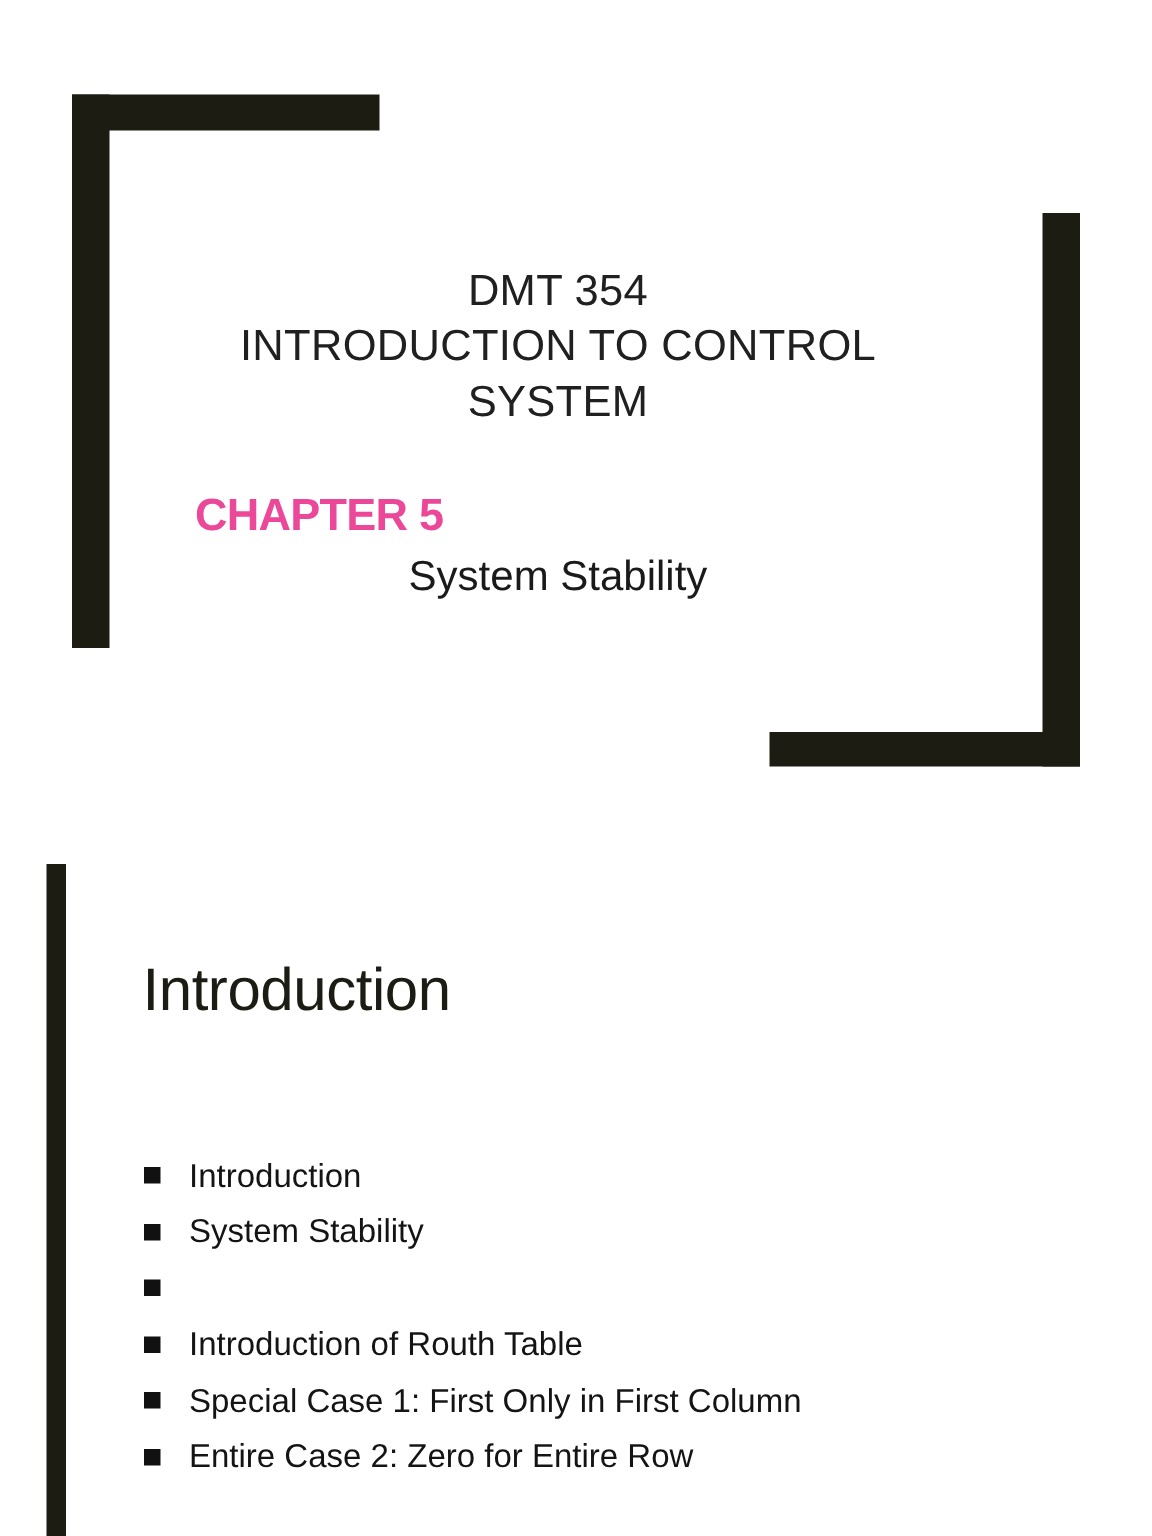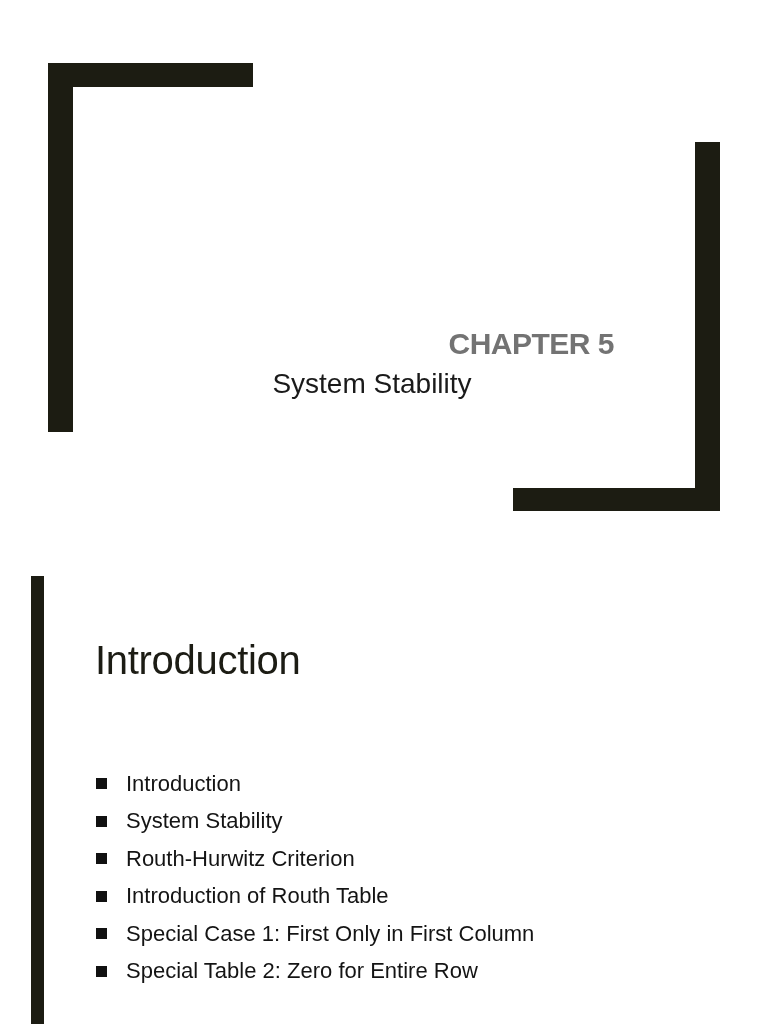--- a/index.html
+++ b/index.html
@@ -21,21 +21,21 @@
   .br-v { left: 695px; top: 142px; width: 25px; height: 369px; }
   .br-h { left: 513px; top: 488px; width: 207px; height: 23px; }
 
   .title-block {
     position: absolute; left: 130px; top: 176px; width: 484px;
     text-align: center; font-weight: 300;
   }
   .title-line { font-size: 29px; line-height: 37px; color: #202020; letter-spacing: 0.2px; }
   .chapter {
     position: absolute; left: 130px; top: 325px; width: 484px;
-    text-align: right; color: #737373; font-size: 30px; font-weight: bold;
+    text-align: left; color: #ec4899; font-size: 30px; font-weight: bold;
     line-height: 38px; letter-spacing: -0.5px;
   }
   .subtitle {
     position: absolute; left: 130px; top: 365px; width: 484px;
     text-align: center; font-size: 28px; line-height: 38px; color: #1a1a1a;
   }
 
   
   .s2-bar { left: 31px; top: 36px; width: 13px; height: 460px; }
   .s2-title {
@@ -54,46 +54,50 @@
 </style>
 </head>
 <body>
 
 <div class="slide" id="slide-1">
   <div class="bar tl-h"></div>
   <div class="bar tl-v"></div>
   <div class="bar br-v"></div>
   <div class="bar br-h"></div>
 
+  <div class="title-block">
+    <div class="title-line">DMT 354</div>
+    <div class="title-line">INTRODUCTION TO CONTROL</div>
+    <div class="title-line">SYSTEM</div>
+  </div>
   <div class="chapter">CHAPTER 5</div>
   <div class="subtitle">System Stability</div>
 </div>
 
 <div class="slide" id="slide-2">
   <div class="bar s2-bar"></div>
   <div class="s2-title">Introduction</div>
   <ul class="bullets">
     <li>
         <span class="bullet-icon"></span>
         <span>Introduction</span>
       </li>
     <li>
         <span class="bullet-icon"></span>
         <span>System Stability</span>
       </li>
     <li>
         <span class="bullet-icon"></span>
-        <span>Routh-Hurwitz Criterion</span>
       </li>
     <li>
         <span class="bullet-icon"></span>
         <span>Introduction of Routh Table</span>
       </li>
     <li>
         <span class="bullet-icon"></span>
         <span>Special Case 1: First Only in First Column</span>
       </li>
     <li>
         <span class="bullet-icon"></span>
-        <span>Special Table 2: Zero for Entire Row</span>
+        <span>Entire Case 2: Zero for Entire Row</span>
       </li>
   </ul>
 </div>
 
 </body></html>

